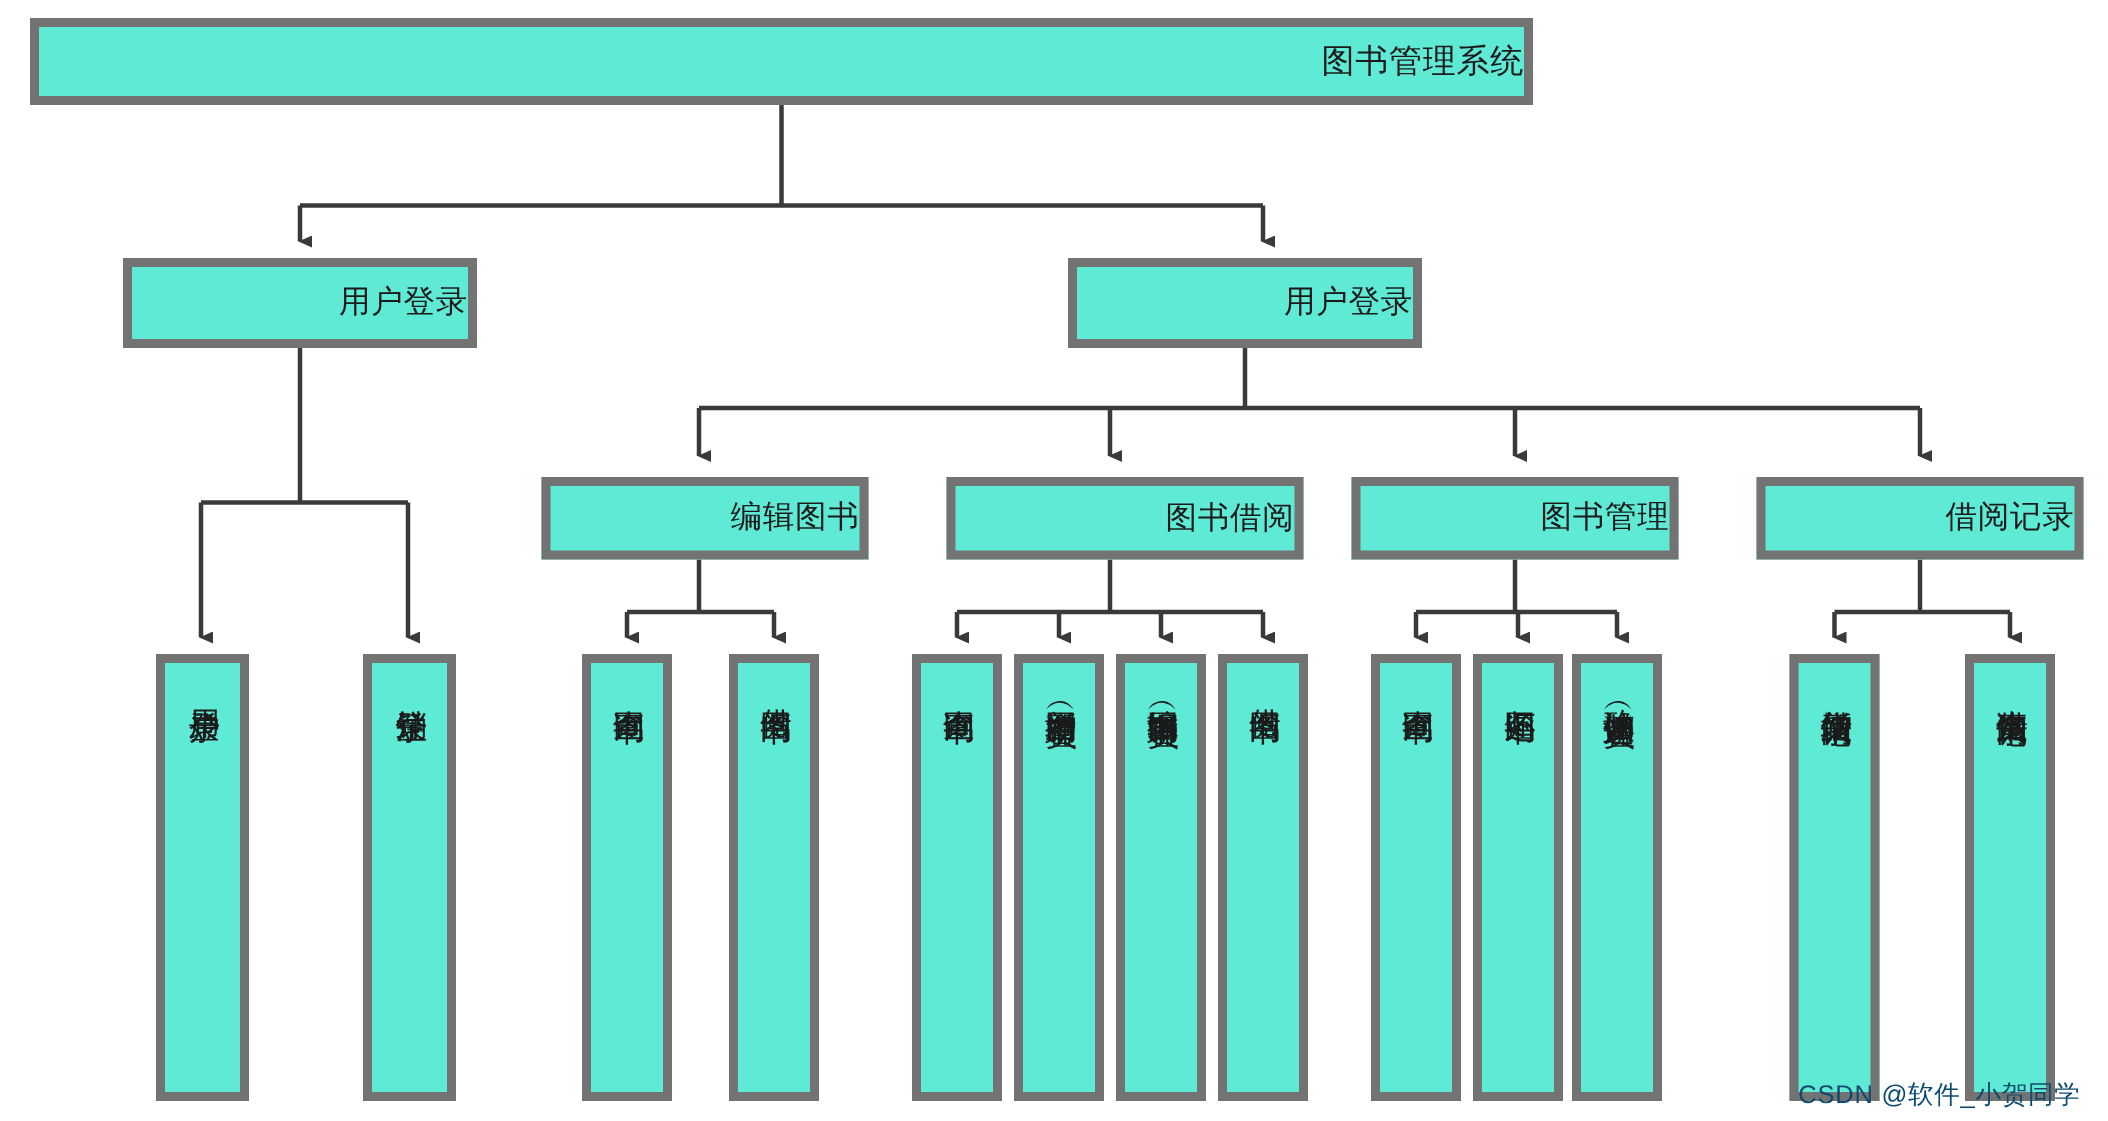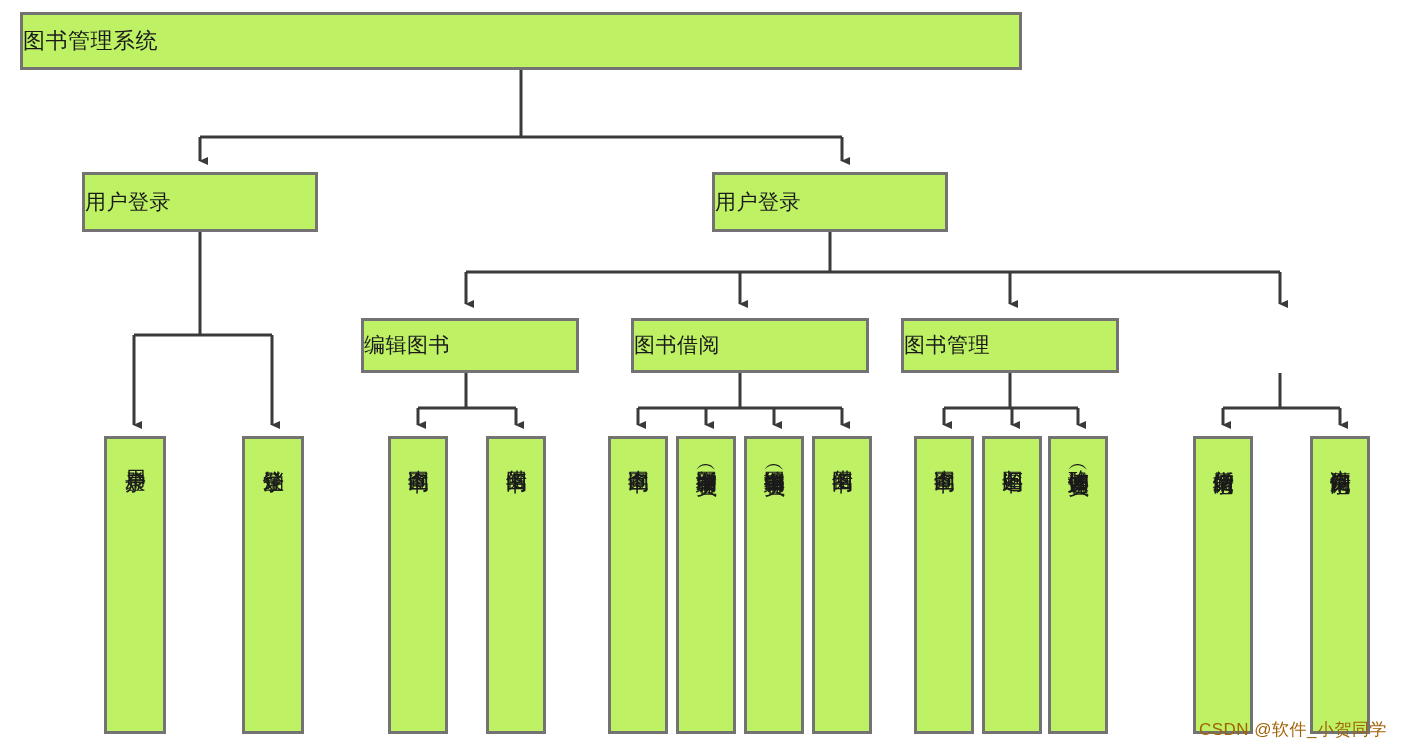--- a/index.html
+++ b/index.html
@@ -22,25 +22,25 @@
     position: absolute;
     left: 0;
     top: 0;
     width: 1405px;
     height: 747px;
     pointer-events: none;
   }
   .node {
     position: absolute;
     box-sizing: border-box;
-    background: #bef264;
-    border: 3px solid #737373;
+    background: #5eead4;
+    border: 6px solid #737373;
     display: flex;
     align-items: center;
-    justify-content: flex-start;
+    justify-content: flex-end;
     color: #1a1a1a;
     z-index: 2;
   }
   .node-label {
     display: block;
     text-align: center;
     line-height: 1.28;
     letter-spacing: 0.5px;
     color: #1a1a1a;
   }
@@ -60,21 +60,21 @@
     letter-spacing: 1px;
     white-space: nowrap;
     margin: 0 auto;
   }
   .node.root .node-label { font-size: 22px; }
   .watermark {
     position: absolute;
     right: 18px;
     bottom: 6px;
     font-size: 17px;
-    color: #a16207;
+    color: #0c4a6e;
     white-space: nowrap;
     z-index: 5;
     letter-spacing: 0.5px;
   }
 </style>
 </head>
 <body>
 
 <div id="diagram-root">
 
@@ -141,20 +141,23 @@
 
   <div class="node horizontal" style="left:361px; top:318px; width:218px; height:55px;">
     <span class="node-label">编辑图书</span>
   </div>
   <div class="node horizontal" style="left:631px; top:318px; width:238px; height:55px;font-family:Liberation Serif, serif;">
     <span class="node-label">图书借阅</span>
   </div>
   <div class="node horizontal" style="left:901px; top:318px; width:218px; height:55px;">
     <span class="node-label">图书管理</span>
   </div>
+  <div class="node horizontal" style="left:1171px; top:318px; width:218px; height:55px;">
+    <span class="node-label">借阅记录</span>
+  </div>
 
   <div class="node vertical" style="left:104px; top:436px; width:62px; height:298px;">
     <span class="node-label">用户登录</span>
   </div>
   <div class="node vertical" style="left:242px; top:436px; width:62px; height:298px;">
     <span class="node-label">注销登录</span>
   </div>
 
   <div class="node vertical" style="left:388px; top:436px; width:60px; height:298px;">
     <span class="node-label">查询图书</span>

